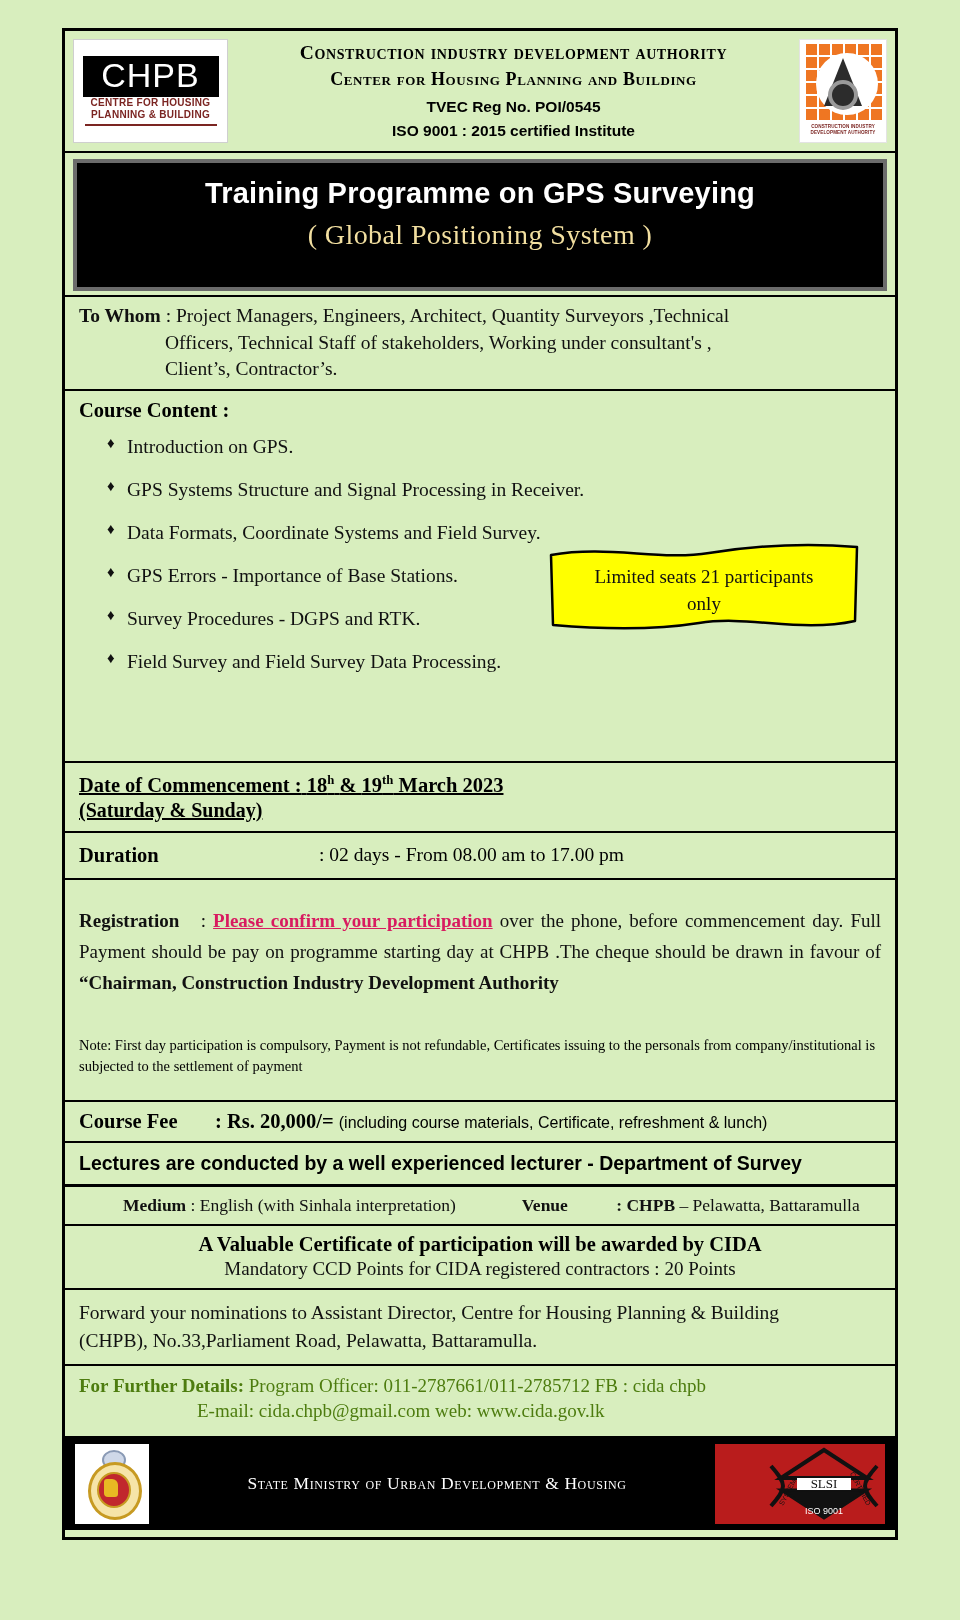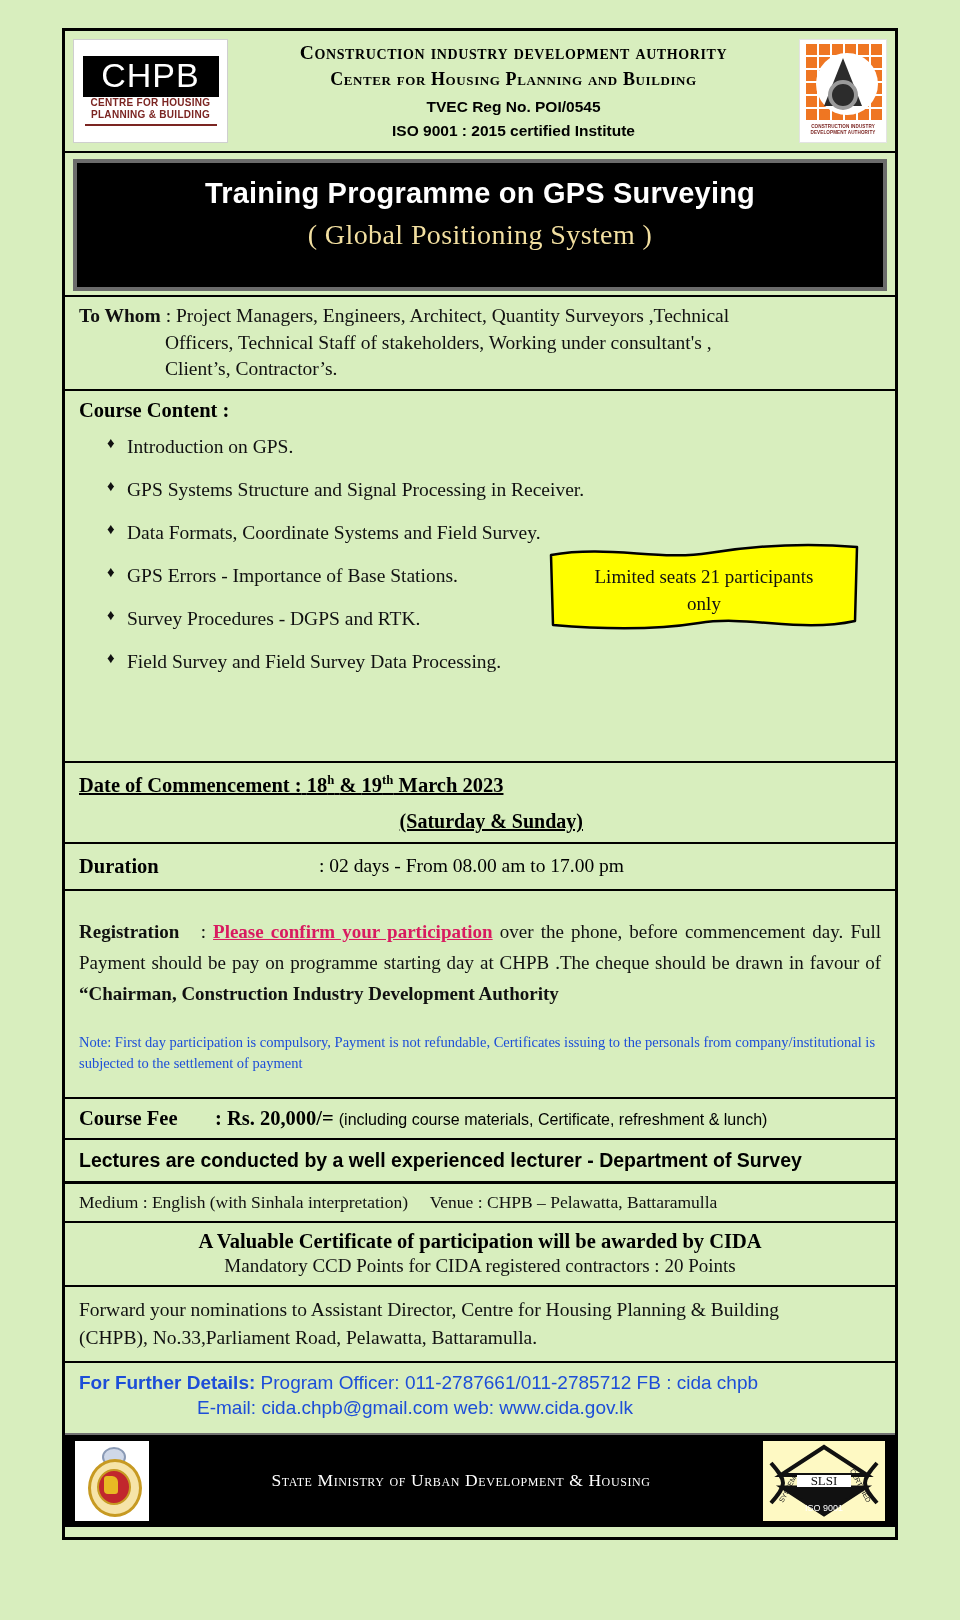--- a/index.html
+++ b/index.html
@@ -274,23 +274,23 @@
     font-family: "Liberation Serif", serif;
     font-weight: bold;
     font-size: 20.5px;
     color: #000;
   }
   .date-line2 {
     font-family: "Liberation Serif", serif;
     font-weight: bold;
     font-size: 20px;
     color: #000;
-    text-align: right;
+    text-align: left;
     padding-right: 300px;
-    margin-top: 14px;
+    margin-top: 3px;
   }
   sup { font-size: 0.62em; vertical-align: super; }
 
   
   .dur-blk {
     border-bottom: 2px solid #000;
     padding: 11px 12px 11px 14px;
     display: flex;
   }
   .dur-lbl {
@@ -318,23 +318,23 @@
     margin: 0;
   }
   .pink-u {
     color: #d81b60;
     font-weight: bold;
     text-decoration: underline;
   }
   .note-para {
     font-family: "Liberation Serif", serif;
     font-size: 14.5px;
-    color: #1d4ed8;
+    color: #000000;
     line-height: 1.5;
-    margin: 22px 0 0 0;
+    margin: 36px 0 0 0;
   }
 
   
   .fee-blk {
     border-bottom: 2px solid #000;
     padding: 8px 10px 8px 14px;
     display: flex;
     align-items: baseline;
   }
   .fee-lbl {
@@ -366,21 +366,21 @@
 
   
   .medium-blk {
     border-bottom: 2px solid #000;
     border-top: 1px solid #000;
     padding: 8px 10px 8px 14px;
     font-family: "Liberation Serif", serif;
     font-size: 17.5px;
     color: #111;
   }
-  .medium-blk b { font-weight: normal; }
+  .medium-blk b { font-weight: bold; margin-left: 44px; }
 
   
   .cert-blk {
     border-bottom: 2px solid #000;
     padding: 7px 10px 8px 10px;
     text-align: center;
   }
   .cert-l1 {
     font-family: "Liberation Serif", serif;
     font-weight: bold;
@@ -399,25 +399,25 @@
     border-bottom: 2px solid #000;
     padding: 9px 12px 9px 14px;
     font-family: "Liberation Serif", serif;
     font-size: 19.5px;
     line-height: 1.42;
     color: #111;
   }
 
   
   .fd-blk {
-    border-bottom: 2px solid #737373;
+    border-bottom: 2px solid #000000;
     padding: 9px 12px 14px 14px;
-    font-family: Liberation Sans, sans-serif;
+    font-family: Liberation Serif, serif;
     font-size: 19px;
-    color: #1d4ed8;
+    color: #4d7c0f;
   }
   .fd-l2 {
     padding-left: 118px;
     margin-top: 3px;
   }
 
   
   .footer {
     height: 92px;
     background: #000;
@@ -477,24 +477,25 @@
     font-variant: small-caps;
     font-size: 17.5px;
     color: #fff;
     letter-spacing: 0.6px;
     padding-left: 10px;
   }
   .slsi {
     width: 122px;
     height: 80px;
     margin-right: 10px;
-    background: #fef9c3;
+    background: #b91c1c;
     position: relative;
     flex: 0 0 auto;
     overflow: hidden;
+    padding-left: 48px;
   }
   .slsi svg { display: block; }
 </style>
 </head>
 <body>
 
 <div id="page">
   <div class="flyer">
 
     <div class="header">

